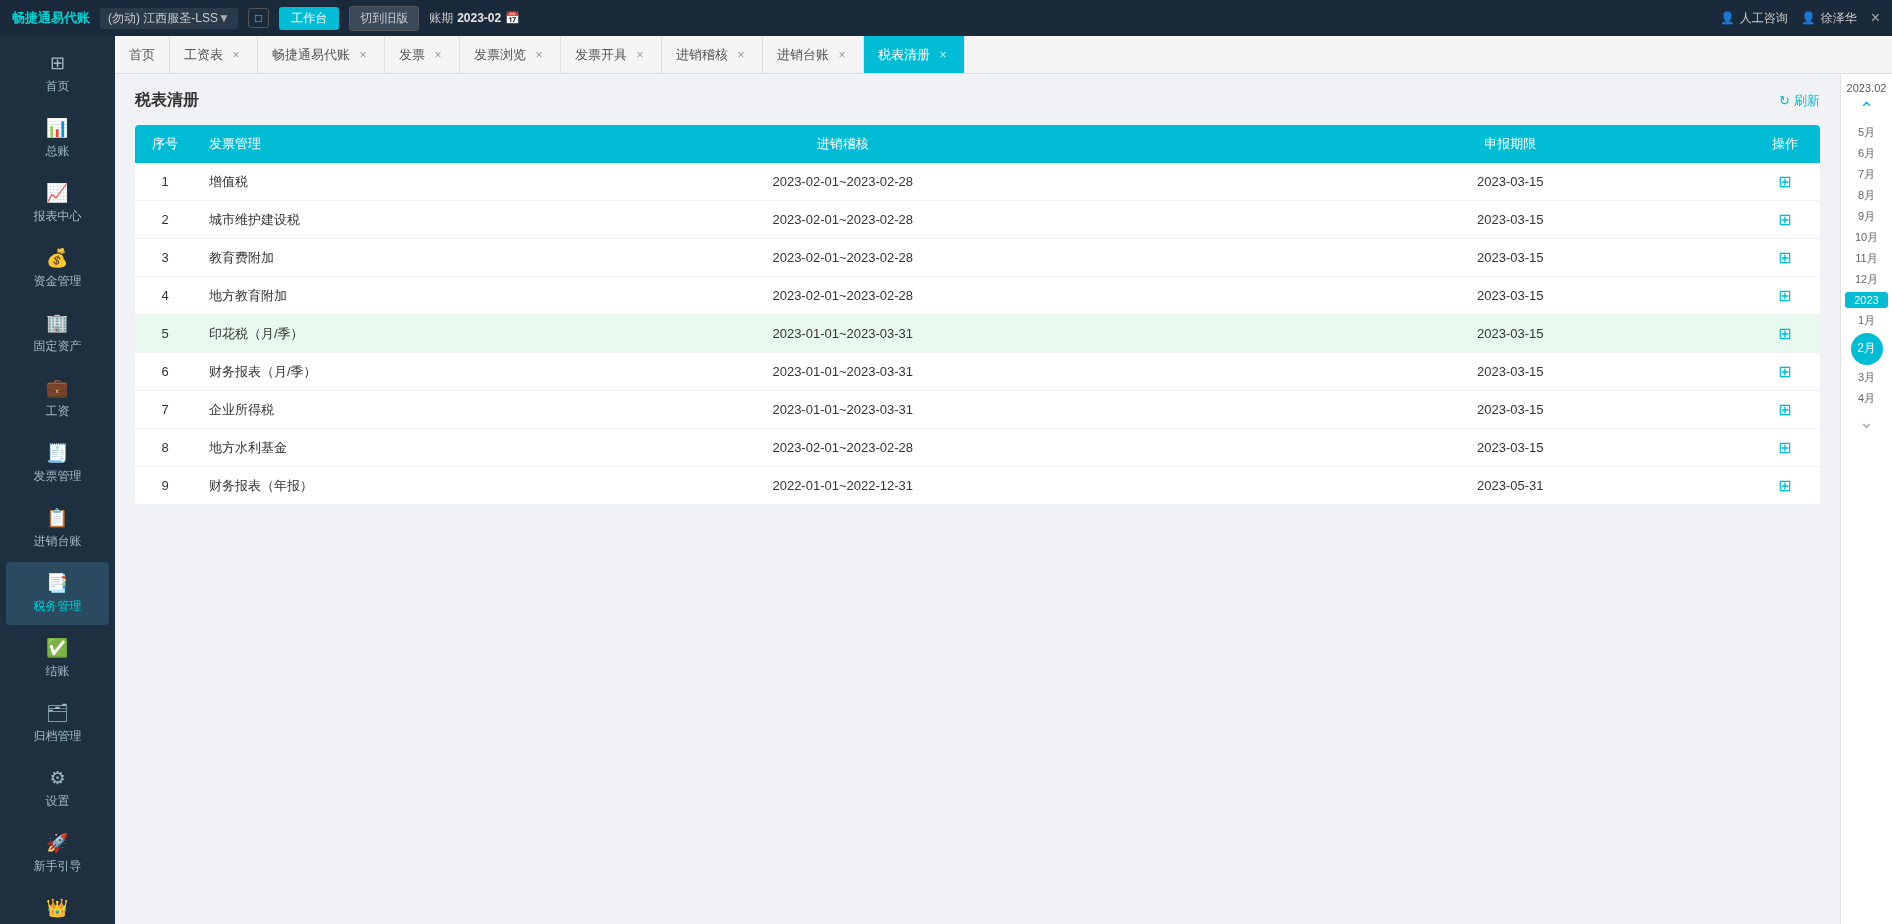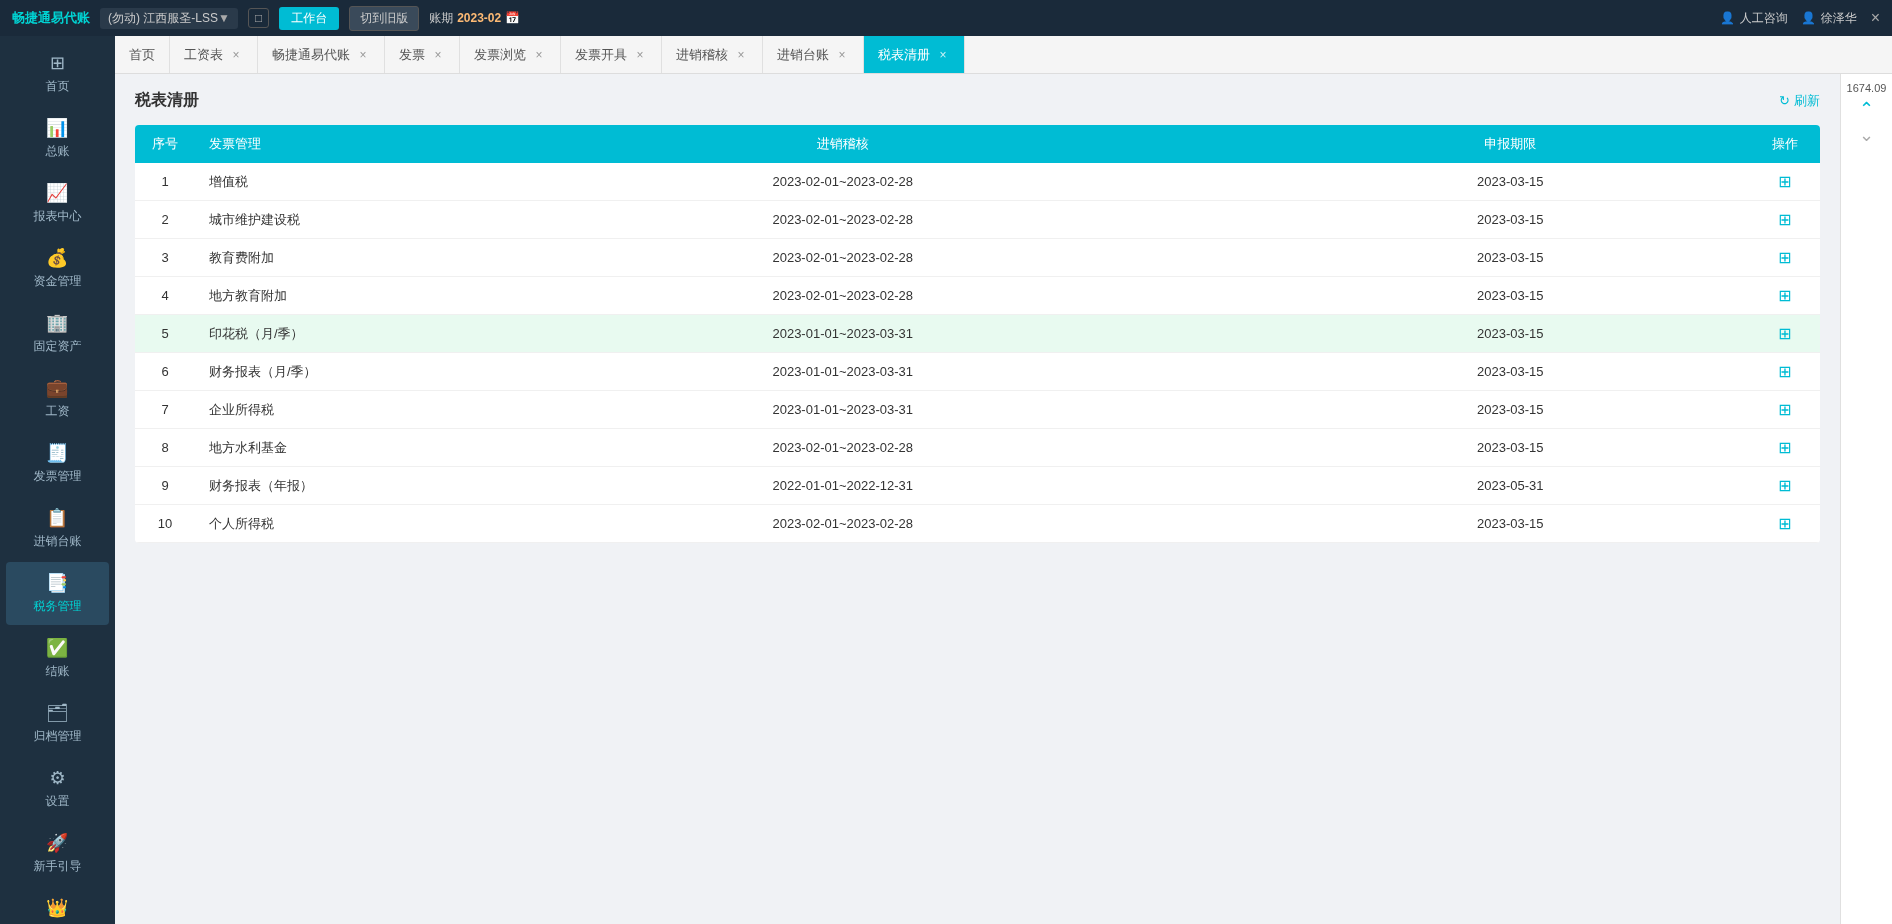--- a/index.html
+++ b/index.html
@@ -299,21 +299,21 @@
   <span class="top-bar-logo">畅捷通易代账</span>
   <div class="top-bar-company">
     <span>(勿动) 江西服圣-LSS</span>
     <span class="chevron">▼</span>
   </div>
   <button class="top-bar-copy-btn">□</button>
   <button class="top-bar-workbench">工作台</button>
   <button class="top-bar-old-ver">切到旧版</button>
   <span class="top-bar-period">
     <span>账期</span>
-    <span style="color:#fdba74;font-weight:bold;">2023-02</span>
+    <span style="color:#e5e5e5;font-weight:bold;">2023-02</span>
     <span style="cursor:pointer;">📅</span>
   </span>
   <div class="top-bar-right">
     <div class="user-service">
       <span>👤</span>
       <span>人工咨询</span>
     </div>
     <div class="user-name">
       <span>👤</span>
       <span>徐泽华</span>
@@ -518,33 +518,41 @@
     </tr>
               <tr>
       <td>9</td>
       <td class="left">财务报表（年报）</td>
       <td>2022-01-01~2022-12-31</td>
       <td>2023-05-31</td>
       <td>
         <span class="action-icon">⊞</span>
       </td>
     </tr>
-              <tr>
-      <td>10</td>
-      <td class="left">个人所得税</td>
-      <td>2023-02-01~2023-02-28</td>
-      <td>2023-03-15</td>
-      <td>
-        <span class="action-icon">⊞</span>
-      </td>
-    </tr>
             </tbody>
         </table>
       </div>
 
       <div class="right-panel">
-        <div class="right-panel-year-label">1674.09</div>
+        <div class="right-panel-year-label">2023.02</div>
         <div class="right-panel-up">⌃</div>
+        <div id="right-panel-months" style="width:100%;">
+            <div class="month-label">5月</div>
+            <div class="month-label">6月</div>
+            <div class="month-label">7月</div>
+            <div class="month-label">8月</div>
+            <div class="month-label">9月</div>
+            <div class="month-label">10月</div>
+            <div class="month-label">11月</div>
+            <div class="month-label">12月</div>
+            <div style="background: rgb(0, 188, 212); color: white; font-size: 11px; text-align: center; padding: 2px 4px; border-radius: 3px; margin: 2px 4px; cursor: pointer;">2023</div>
+            <div class="month-label">1月</div>
+            <div class="month-item-wrap">
+              <div class="right-panel-month active-month">2月</div>
+            </div>
+            <div class="month-label">3月</div>
+            <div class="month-label">4月</div>
+          </div>
         <div class="right-panel-down">⌄</div>
       </div>
     </div>
   </div>
 </div>
 
 </body></html>

